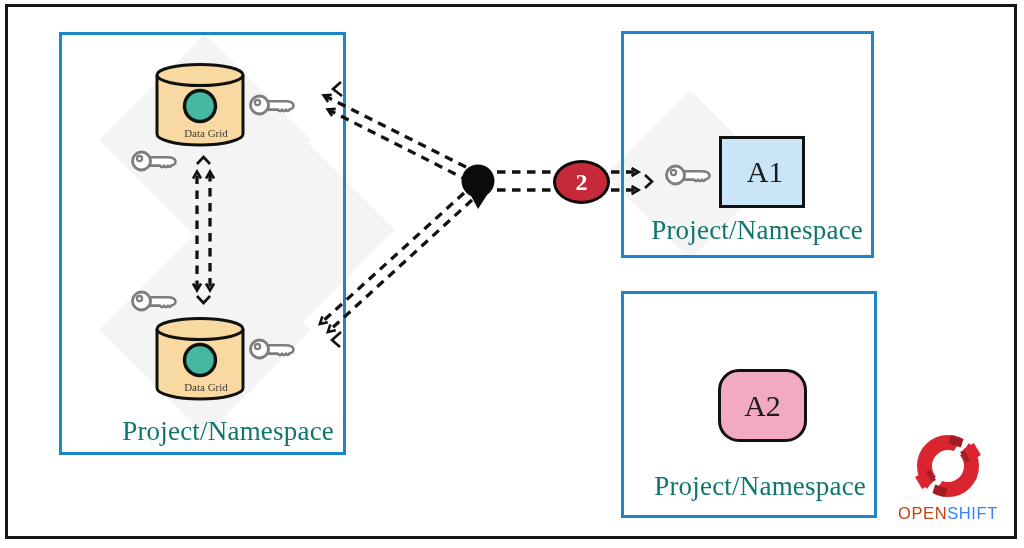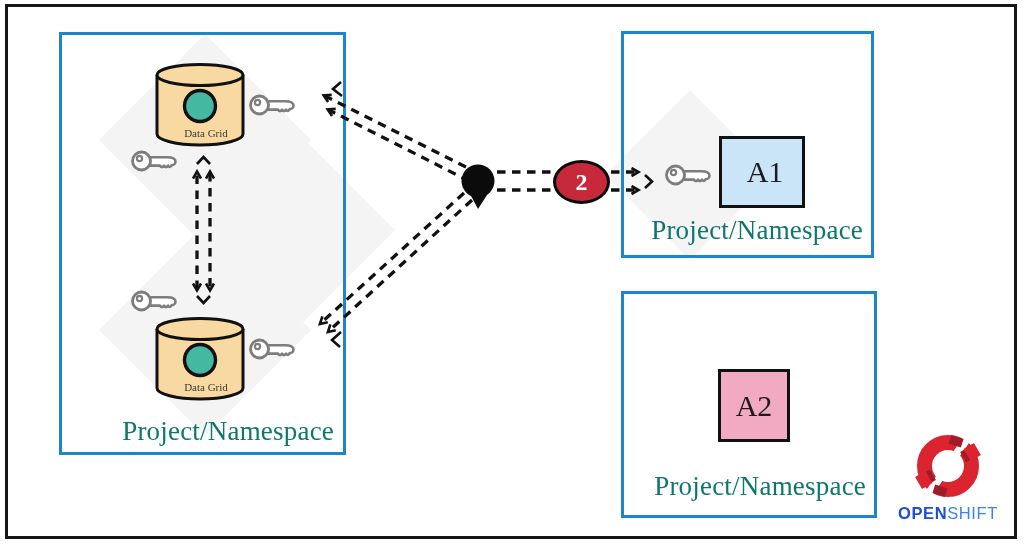--- a/index.html
+++ b/index.html
@@ -45,21 +45,21 @@
     color:#fff;font-weight:bold;font-size:24px;
   }
   .overlay-svg{left:0;top:0;width:1024px;height:548px;pointer-events:none;}
   .logo-wrap{left:898px;top:426px;width:100px;height:102px;}
   .logo-ring{position:absolute;left:10px;top:0;width:80px;height:80px;}
   .logo-text{
     position:absolute;left:0;top:78px;width:100px;text-align:center;
     font-family:"Liberation Sans", sans-serif;font-size:16.5px;
     letter-spacing:0.6px;white-space:nowrap;
   }
-  .logo-open{font-weight:bold;color:#1d4ed8;}
+  .logo-open{font-weight:normal;color:#c2410c;}
   .logo-shift{font-weight:normal;color:#3b82f6;}
 </style>
 </head>
 <body>
 
 <div class="abs outer-frame"></div>
 
 <div class="abs diamond" style="left:130px;top:65px;width:150px;height:150px;"></div>
 <div class="abs diamond" style="left:130px;top:255px;width:150px;height:150px;"></div>
 <div class="abs diamond" style="left:238px;top:165px;width:130px;height:130px;"></div>
@@ -117,21 +117,21 @@
 </svg>
 <svg class="abs key" style="left:663px;top:160px;" viewBox="0 0 58 30">
   <path d="M21 11.2 L38 11.2 C43.5 11.2 46.5 13 46.5 15.5 C46.5 18 44 19.3 42.5 19.3 C42 21.3 39.8 21.5 39 19.6 C38.2 21.6 35.8 21.6 35 19.6 C34.2 21.6 31.8 21.6 31 19.6 L21 19.6 Z" fill="#fff" style="stroke:var(--key-gray);" stroke-width="2.6" stroke-linejoin="round"></path>
   <circle cx="12.5" cy="15" r="9" fill="#fff" style="stroke:var(--key-gray);" stroke-width="2.8"></circle>
   <circle cx="10.5" cy="12.5" r="2.6" fill="#fff" style="stroke:var(--key-gray);" stroke-width="2.2"></circle>
 </svg>
 
 <div class="abs app-box app-a1" style="left:719px;top:136px;width:86px;height:72px;">
   <span>A1</span>
 </div>
-<div class="abs app-box app-a2" style="left:718px;top:369px;width:72px;height:73px;">
+<div class="abs app-box app-a2" style="left:718px;top:369px;width:89px;height:73px;border-radius:21px;">
   <span>A2</span>
 </div>
 
 <svg class="abs overlay-svg" width="1024" height="548" viewBox="0 0 1024 548">
   <defs>
     <marker id="ah" markerUnits="userSpaceOnUse" markerWidth="12" markerHeight="12" refX="7.5" refY="5.5" orient="auto">
       <path d="M2 1.5 L9 5.5 L2 9.5" fill="none" stroke="#111" stroke-width="2.6"></path>
     </marker>
     <marker id="ahs" markerUnits="userSpaceOnUse" markerWidth="12" markerHeight="12" refX="7.5" refY="5.5" orient="auto-start-reverse">
       <path d="M2 1.5 L9 5.5 L2 9.5" fill="none" stroke="#111" stroke-width="2.6"></path>

